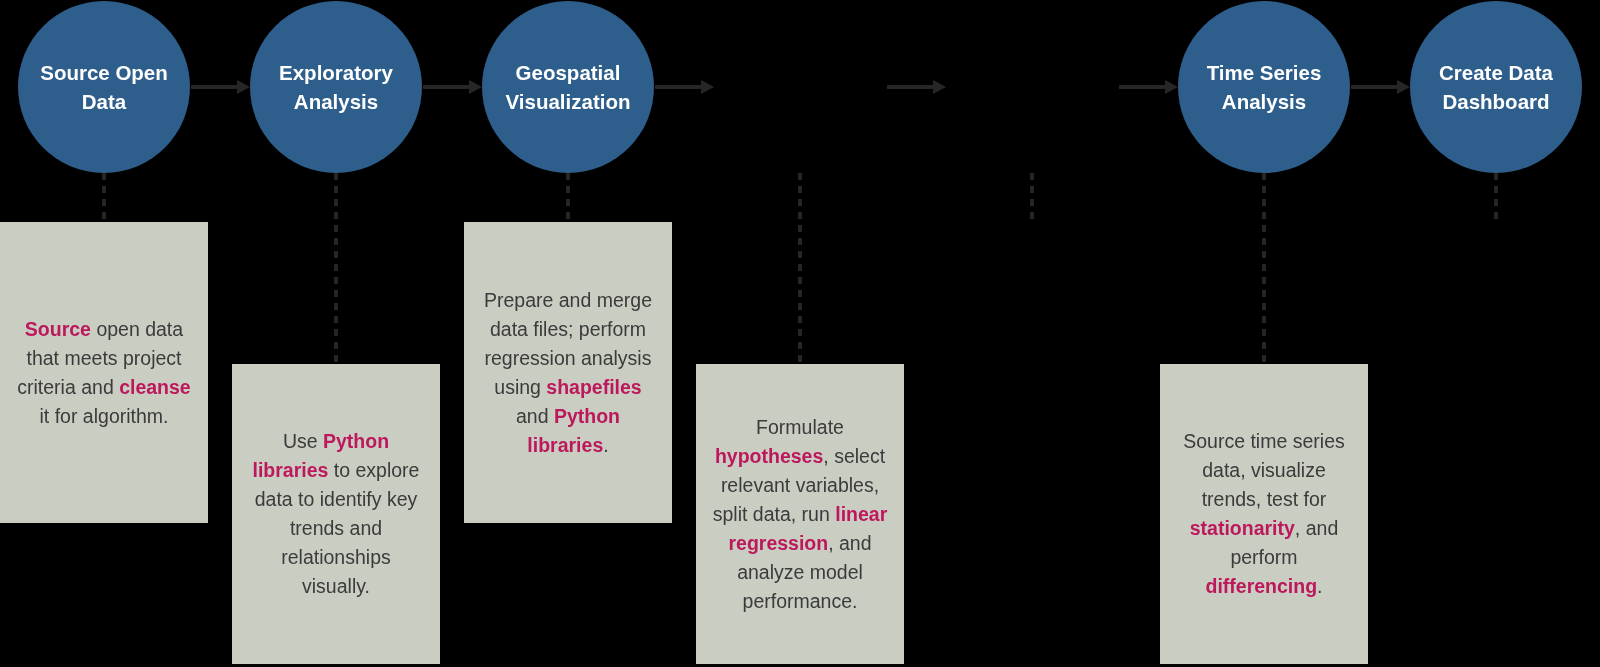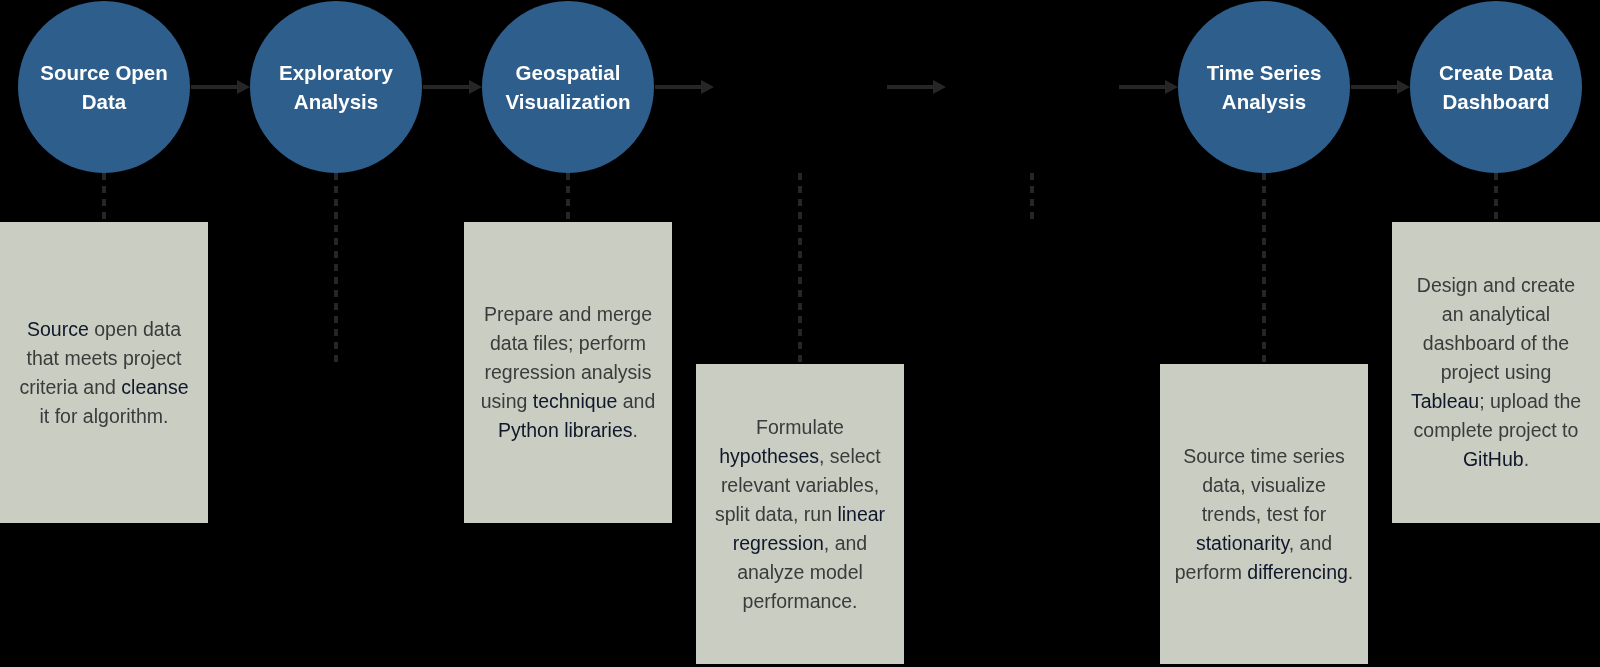--- a/index.html
+++ b/index.html
@@ -78,22 +78,22 @@
   }
   .box.high { top: 222px; height: 301px; }
   .box.low  { top: 364px; height: 300px; }
   .box .desc {
     margin: 0;
     color: #3b3b3b;
     font-size: 19.5px;
     line-height: 29px;
   }
   .hl {
-    color: #0f172a;
-    font-weight: normal;
+    color: #be185d;
+    font-weight: bold;
   }
 </style>
 </head>
 <body>
 
 <div class="canvas">
 
   <div class="circle" style="left:18px">
       <span class="title">Source Open Data</span>
     </div>
@@ -122,31 +122,31 @@
   <div class="vdash short" style="left:566px"></div>
   <div class="vdash long" style="left:798px"></div>
   <div class="vdash short" style="left:1030px"></div>
   <div class="vdash long" style="left:1262px"></div>
   <div class="vdash short" style="left:1494px"></div>
 
   <div class="box high" style="left:0px">
     <p class="desc"><span class="hl">Source</span><span> open data that meets project criteria and </span><span class="hl">cleanse</span><span> it for algorithm.</span></p>
   </div>
 
+  <div class="box low" style="left:232px">
+    <p class="desc"><span>Use </span><span class="hl">Python libraries</span><span> to explore data to identify key trends and relationships visually.</span></p>
+  </div>
 
   <div class="box high" style="left:464px">
-    <p class="desc"><span>Prepare and merge data files; perform regression analysis using </span><span class="hl">technique</span><span> and </span><span class="hl">Python libraries</span><span>.</span></p>
+    <p class="desc"><span>Prepare and merge data files; perform regression analysis using </span><span class="hl">shapefiles</span><span> and </span><span class="hl">Python libraries</span><span>.</span></p>
   </div>
 
   <div class="box low" style="left:696px">
     <p class="desc"><span>Formulate </span><span class="hl">hypotheses</span><span>, select relevant variables, split data, run </span><span class="hl">linear regression</span><span>, and analyze model performance.</span></p>
   </div>
 
 
   <div class="box low" style="left:1160px">
     <p class="desc"><span>Source time series data, visualize trends, test for </span><span class="hl">stationarity</span><span>, and perform </span><span class="hl">differencing</span><span>.</span></p>
   </div>
 
-  <div class="box high" style="left:1392px">
-    <p class="desc"><span>Design and create an analytical dashboard of the project using </span><span class="hl">Tableau</span><span>; upload the complete project to </span><span class="hl">GitHub</span><span>.</span></p>
-  </div>
 
 </div>
 
 </body></html>

